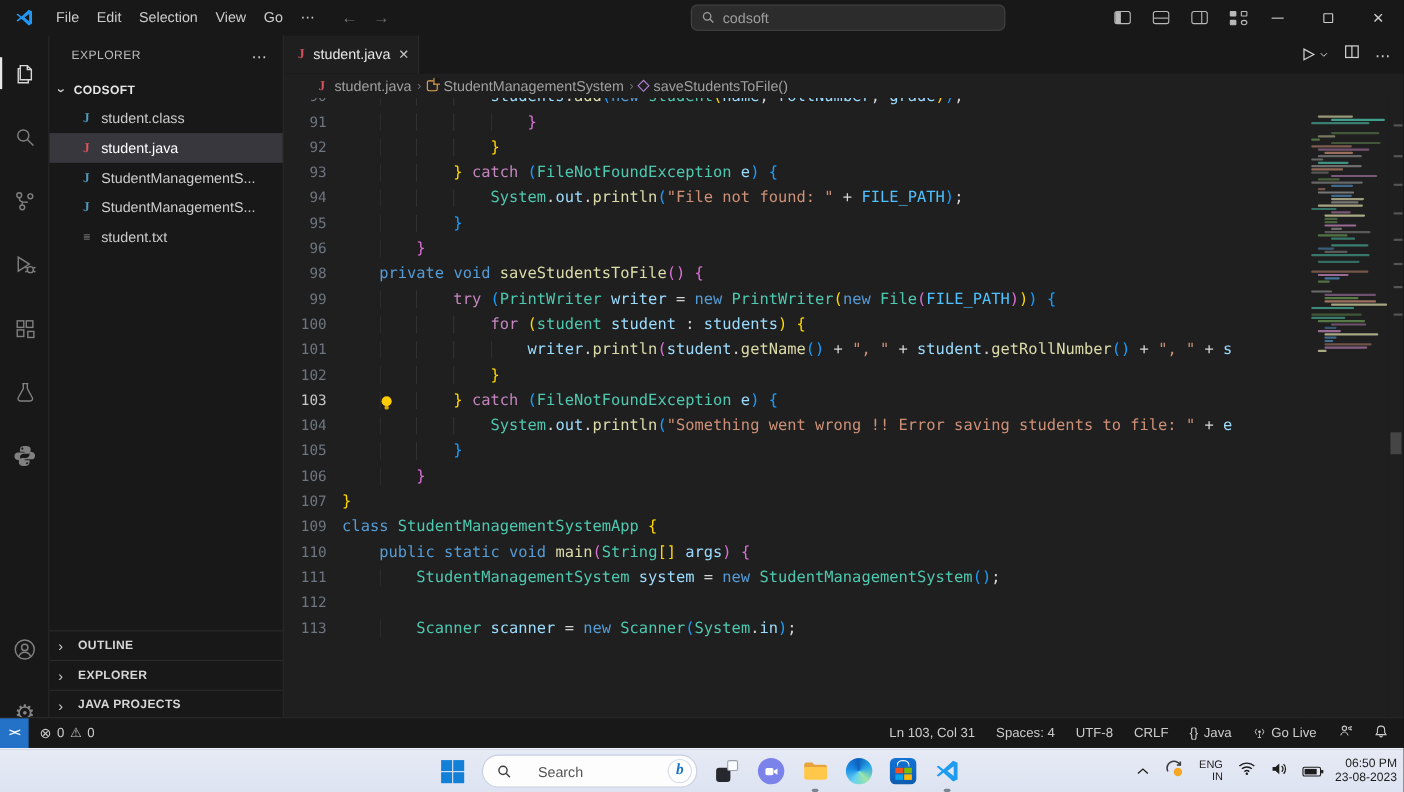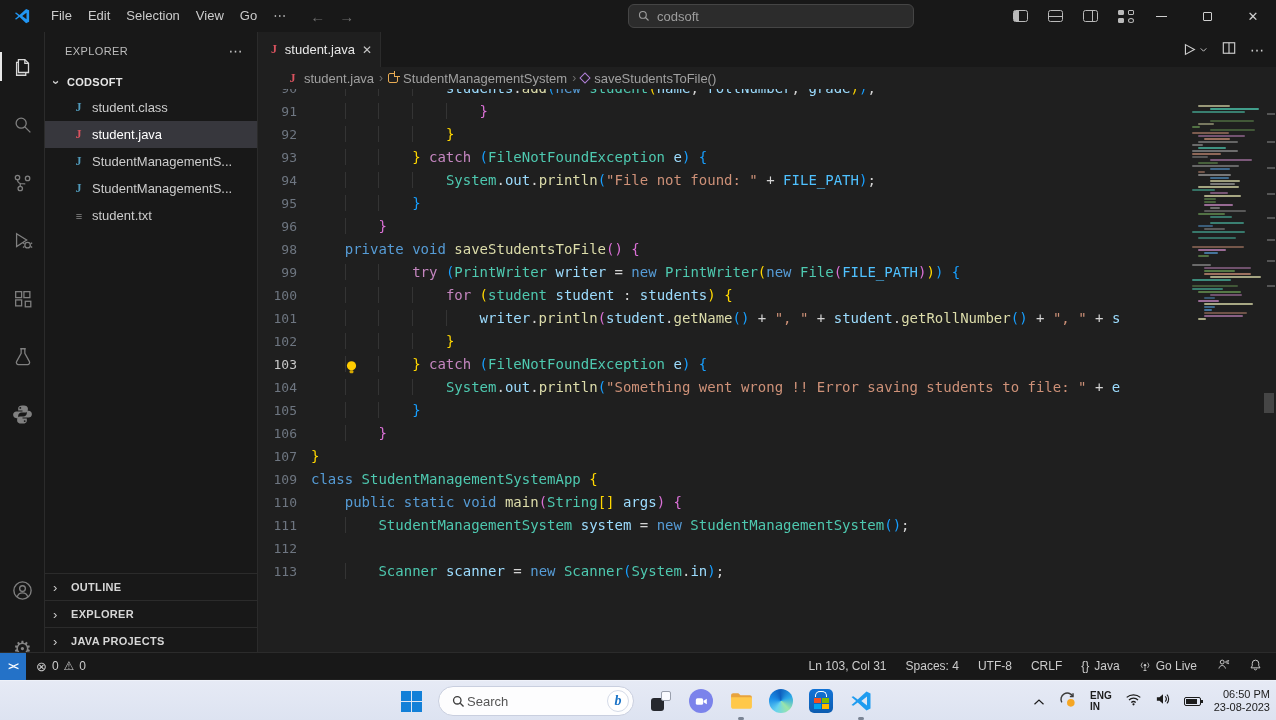--- a/index.html
+++ b/index.html
@@ -105,41 +105,41 @@
   .sb-right { margin-left:auto; display:flex; align-items:center; gap:19px; padding-right:14px; }
   .sb-item { display:flex; align-items:center; gap:5px; }
 
   
   .taskbar { position:absolute; left:0; top:680px; width:1276px; height:40px;
     background:linear-gradient(#e6eaf5,#dde3f1); border-top:1px solid #eef1f9; z-index:40; }
   .tk-center { position:absolute; left:398px; top:0; height:40px; display:flex; align-items:center; gap:14px; }
   .winlogo { width:21px; height:21px; display:grid; grid-template-columns:10px 10px; grid-gap:1px; }
   .winlogo i { background:#1380d8; }
   .search-pill { width:196px; height:30px; border-radius:15px; background:#fdfdfe; border:1px solid #c9cfdf;
-    display:flex; align-items:center; gap:2px; padding:0 4px 0 13px; color:#555; font-size:13px;justify-content:center; }
+    display:flex; align-items:center; gap:24px; padding:0 4px 0 13px; color:#555; font-size:13px;justify-content:center; }
   .bing { margin-left:auto; width:22px; height:22px; border-radius:50%; background:#fff; border:1px solid #d5dbe8;
     color:#1a73c7; font-family:"Liberation Serif",serif; font-style:italic; font-weight:bold;
     display:flex; align-items:center; justify-content:center; font-size:14px; }
   .tk-icon { width:26px; height:26px; position:relative; display:flex; align-items:center; justify-content:center; }
   .run-dot::after { content:""; position:absolute; left:50%; transform:translateX(-50%); bottom:-6px;
     width:6px; height:3px; border-radius:2px; background:#7b8494; }
   .taskview { position:relative; width:20px; height:20px; }
   .taskview .b1 { position:absolute; left:0; bottom:0; width:13px; height:13px; background:#26282e; border-radius:3px; }
   .taskview .b2 { position:absolute; right:0; top:0; width:10px; height:10px; background:#fafbff; border:1px solid #9aa0ad; border-radius:2px; }
   .teams { width:24px; height:24px; border-radius:50%; background:#7b83eb; display:flex; align-items:center; justify-content:center; }
   .edge { width:24px; height:24px; border-radius:50%;
     background:conic-gradient(from 210deg,#66d2f0,#1b8ee8,#0d5fbe,#2aa7e8,#9be5a8,#66d2f0); }
   .store { width:24px; height:24px; border-radius:5px; background:linear-gradient(#1273d6,#0d5cb0);
     display:flex; align-items:center; justify-content:center; position:relative; }
   .store::before { content:""; position:absolute; top:2px; width:10px; height:5px;
     border:1.5px solid #fff; border-bottom:none; border-radius:5px 5px 0 0; }
   .store .grid { display:grid; grid-template-columns:7px 7px; grid-gap:1px; margin-top:5px; }
   .store .grid i { height:5px; } .g1{background:#f25022}.g2{background:#7fba00}.g3{background:#00a4ef}.g4{background:#ffb900}
   .tk-tray { position:absolute; right:6px; top:0; height:40px; display:flex; align-items:center; gap:13px; color:#1c1c1c; }
-  .eng { font-size:10px; line-height:11px; text-align:left; font-weight:bold; }
+  .eng { font-size:10px; line-height:11px; text-align:right; font-weight:normal; }
   .clock { font-size:11px; line-height:13px; text-align:right; }
   .battery { position:relative; width:17px; height:9px; border:1px solid #1c1c1c; border-radius:2px; }
   .battery::before { content:""; position:absolute; left:1px; top:1px; bottom:1px; width:11px; background:#1c1c1c; }
   .battery::after { content:""; position:absolute; right:-3px; top:2px; width:2px; height:3px; background:#1c1c1c; }
 </style>
 </head>
 <body>
 
 <div class="win">
 

